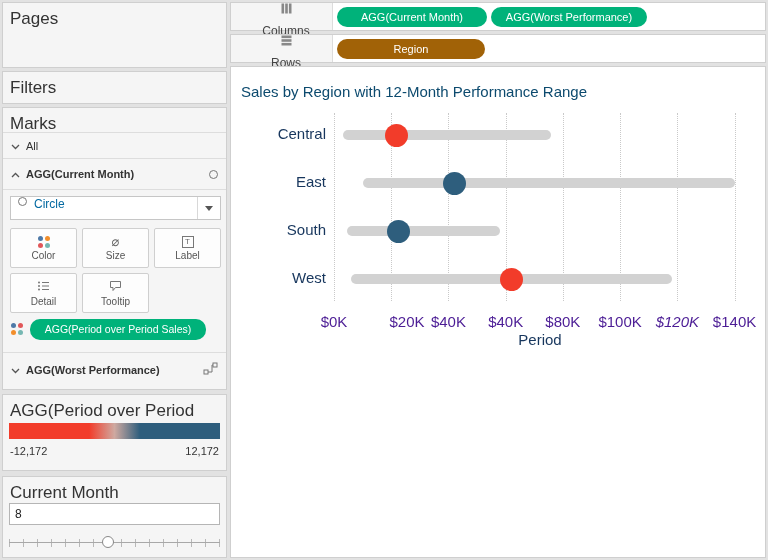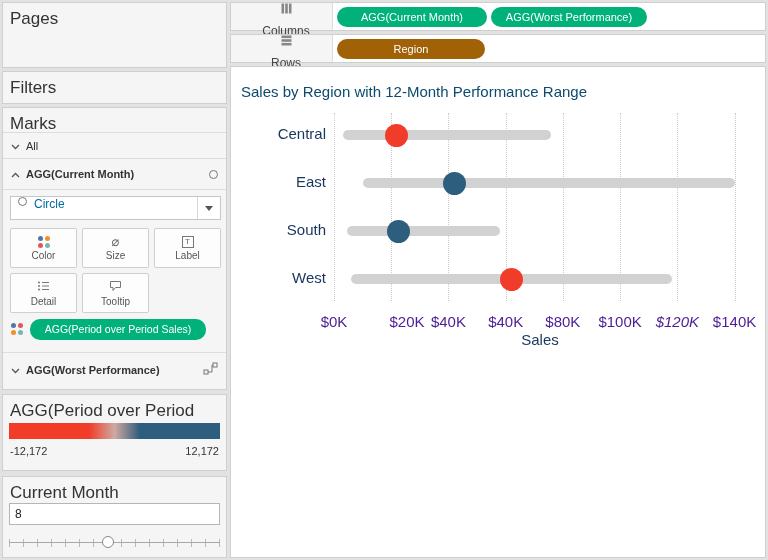--- a/index.html
+++ b/index.html
@@ -265,16 +265,16 @@
         <div class="cat-label" style="top: 60px;">East</div>
         <div class="range-bar" style="left: 28.6111px; width: 371.944px; top: 65px; background: rgb(210, 210, 210);"></div>
         <div class="current-dot" style="left: 108.667px; top: 58.5px; background: rgb(46, 94, 125);"></div>
         <div class="cat-label" style="top: 108px;">South</div>
         <div class="range-bar" style="left: 12.875px; width: 153.069px; top: 113px; background: rgb(210, 210, 210);"></div>
         <div class="current-dot" style="left: 52.875px; top: 106.5px; background: rgb(46, 94, 125);"></div>
         <div class="cat-label" style="top: 156px;">West</div>
         <div class="range-bar" style="left: 17.1667px; width: 320.444px; top: 161px; background: rgb(210, 210, 210);"></div>
         <div class="current-dot" style="left: 165.889px; top: 154.5px; background: rgb(242, 60, 42);"></div>
       </div>
-    <div class="axis-title">Sales</div>
+    <div class="axis-title">Period</div>
   </div>
 
 </div>
 
 </body></html>

